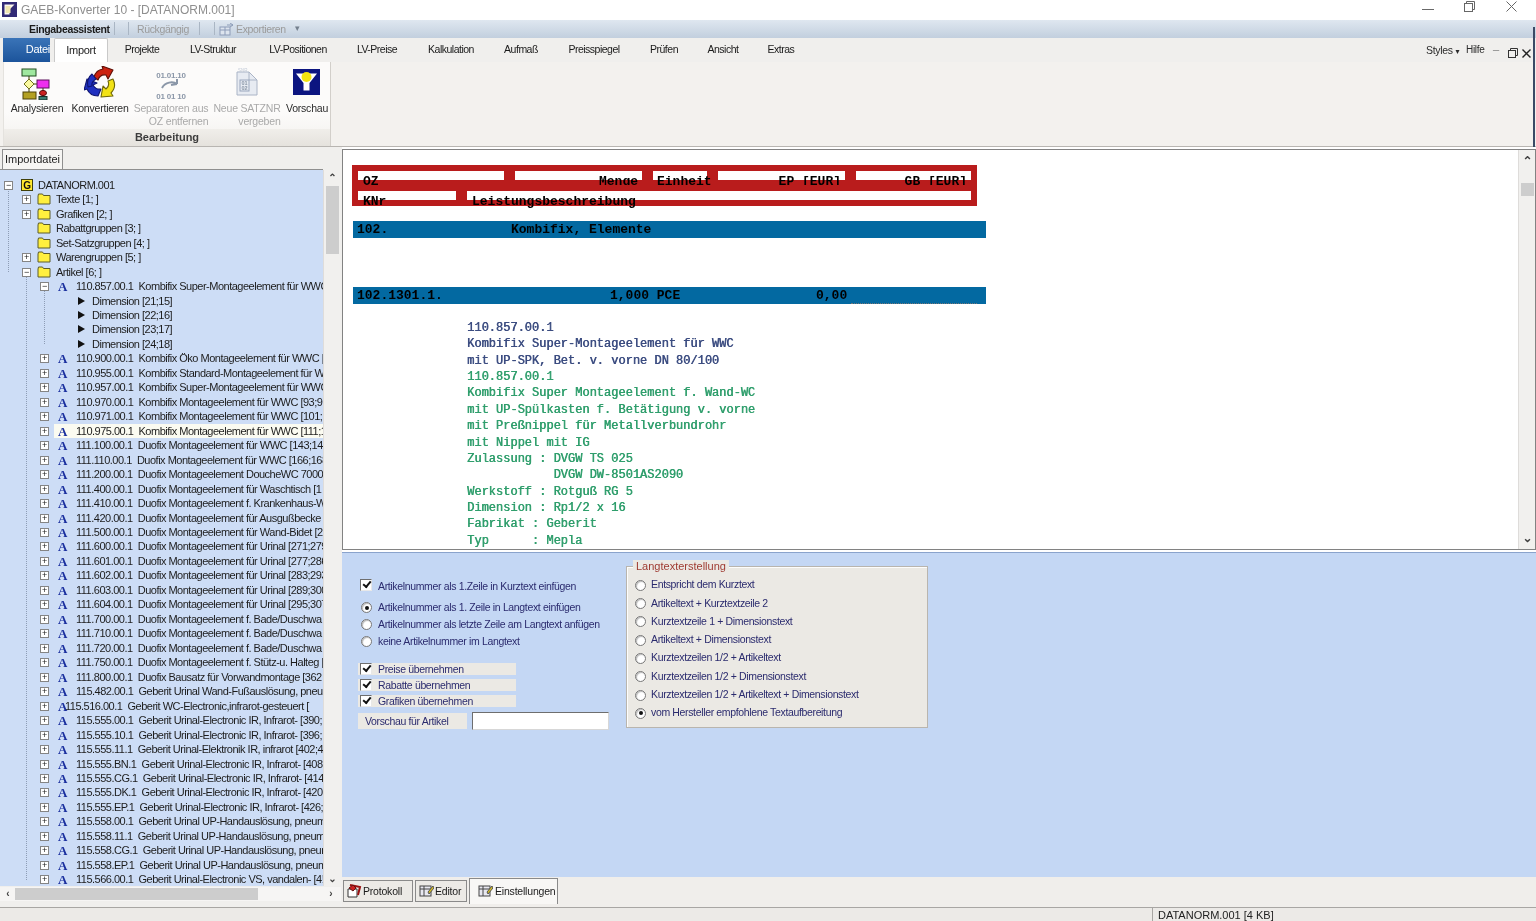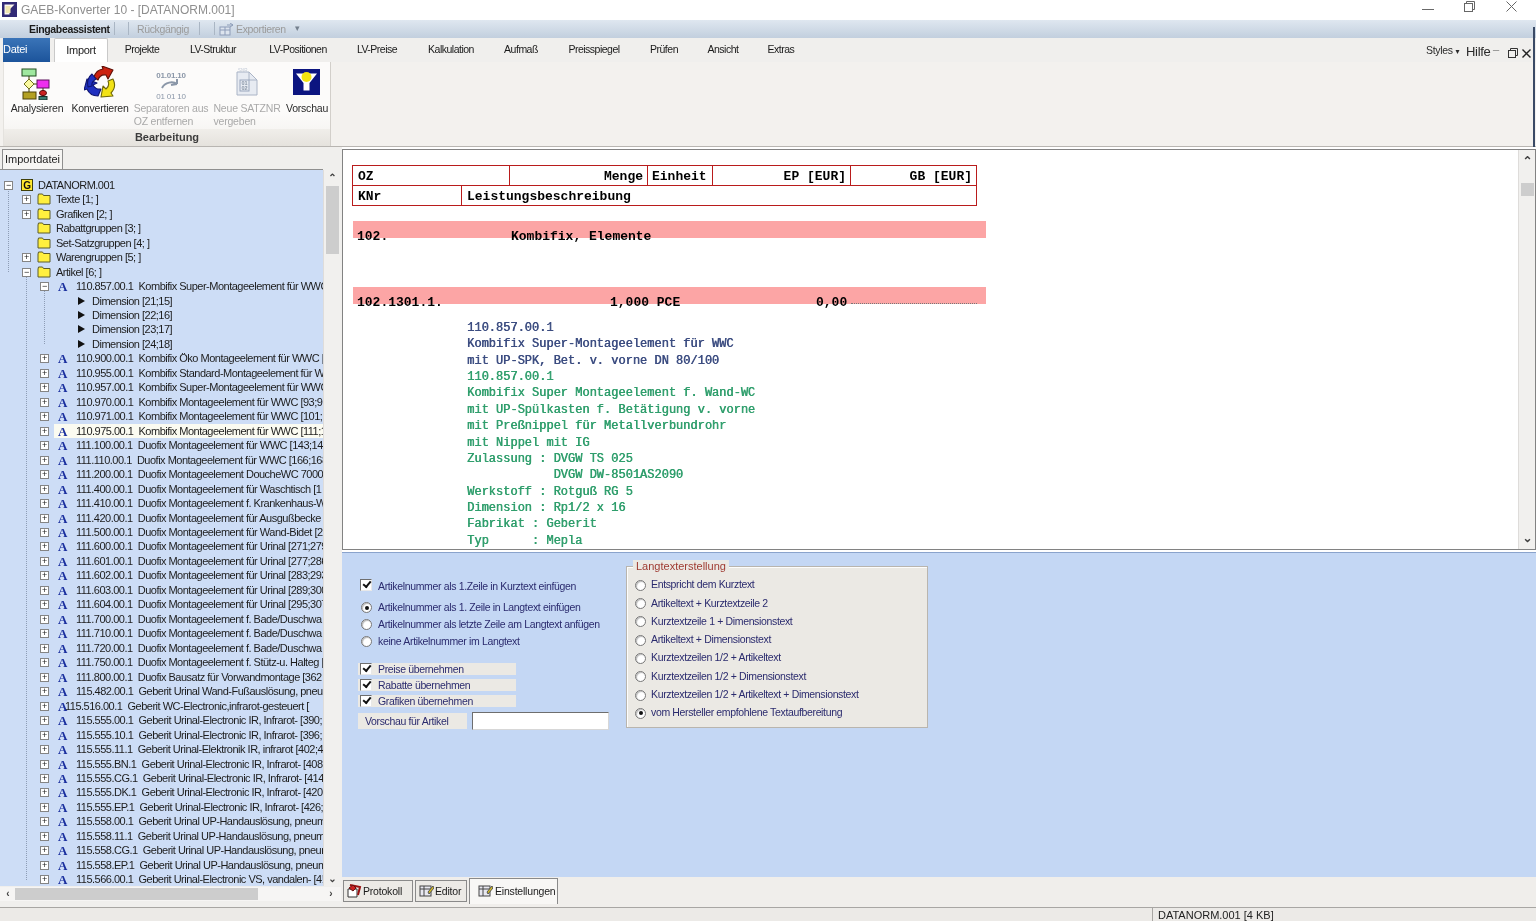--- a/index.html
+++ b/index.html
@@ -8,51 +8,51 @@
 
 .titlebar{position:absolute;left:0;top:0;width:1536px;height:28px;background:#fff}
 .apptitle{position:absolute;left:21px;top:3px;font-size:12px;color:#8f8f8f}
 .wbtn{position:absolute;top:4px;color:#555;font-size:12px}
 
 .qat{position:absolute;left:0;top:20px;width:1536px;height:18px;background:linear-gradient(#dfe7f0,#c2cfde)}
 .qat .sep{position:absolute;top:2px;width:1px;height:13px;background:#aab6c4}
 .qtxt{position:absolute;top:2px;font-size:12px}
 
 .tabrow{position:absolute;left:0;top:38px;width:1536px;height:24px;background:#f0efed}
-.datei{position:absolute;left:3px;top:0px;width:47px;height:24px;background:linear-gradient(#3a74b8,#1c549b);color:#fff;font-size:11px;letter-spacing:-0.3px;text-align:left;line-height:23px}
+.datei{position:absolute;left:3px;top:0px;width:47px;height:24px;background:linear-gradient(#3a74b8,#1c549b);color:#fff;font-size:11px;letter-spacing:-0.3px;text-align:right;line-height:23px}
 .import{position:absolute;left:54px;top:0px;width:54px;height:24px;background:#fff;border:1px solid #c9c9c9;border-bottom:none;border-radius:2px 2px 0 0;color:#1a1a1a;font-size:11px;letter-spacing:-0.3px;text-align:center;line-height:22px}
 .rtab{position:absolute;top:0;height:24px;line-height:23px;font-size:10.5px;letter-spacing:-0.5px;color:#1a1a1a;transform:translateX(-50%)}
 
 .ribbon{position:absolute;left:0;top:62px;width:1536px;height:85px;background:#f3f1ee;border-bottom:1px solid #b8b5b1}
 .rgroup{position:absolute;left:3px;top:0;width:328px;height:84px;background:linear-gradient(#fcfbfa 60%,#f2f0ed);border-right:1px solid #d2cfca;border-left:1px solid #e4e2de}
 .glabel{position:absolute;left:0;bottom:0;width:100%;height:17px;background:linear-gradient(#f0eeea,#e5e2dd);font-size:11px;color:#3c3c3c;text-align:center;line-height:16px;font-weight:bold}
-.rbtnlbl{position:absolute;font-size:10.5px;letter-spacing:-0.2px;color:#2b2b2b;text-align:left;transform:translateX(-50%);white-space:nowrap;line-height:12.5px}
+.rbtnlbl{position:absolute;font-size:10.5px;letter-spacing:-0.2px;color:#2b2b2b;text-align:right;transform:translateX(-50%);white-space:nowrap;line-height:12.5px}
 .rbtnlbl.dis{color:#a9a9a9}
 
 .lpanel{position:absolute;left:0;top:147px;width:342px;height:760px;background:#f0efed}
 .imptab{position:absolute;left:2px;top:2px;width:61px;height:20px;background:#f6f5f3;border:1px solid #8f8f8f;border-bottom:none;font-size:11px;color:#222;text-align:center;line-height:19px}
 .treewrap{position:absolute;left:0px;top:22px;width:323px;height:717px;background:#cdddf6;border-top:1px solid #8f8f8f;overflow:hidden}
 .trow{position:absolute;left:0;width:323px;height:14.47px;font-size:11px;letter-spacing:-0.5px;color:#1c1c1c}
 .trow .tt{position:absolute;top:1px;white-space:pre}
 .eb{position:absolute;top:3px;width:9px;height:9px;background:#fff;border:1px solid #848484;font-size:9px;line-height:7px;text-align:center;color:#222}
 .gi{position:absolute;left:21px;top:1px;width:12px;height:12px;background:#ffe92e;border:1px solid #40400a;color:#111;font-weight:bold;font-size:10px;text-align:center;line-height:11px}
 .fo{position:absolute;top:1px;width:14px;height:12px}
 .ai{position:absolute;left:58px;top:0px;font-family:"Liberation Serif",serif;font-weight:bold;font-size:13px;color:#1a2f9e}
 .tri{position:absolute;left:78px;top:3px;width:0;height:0;border-left:7px solid #111;border-top:4.5px solid transparent;border-bottom:4.5px solid transparent}
 .vd{position:absolute;width:1px;border-left:1px dotted #8d9cb5}
 
 .vscroll{position:absolute;width:17px;background:#f1f0ee;border-left:1px solid #dedcda}
 .hscroll{position:absolute;height:14px;background:#f6f5f4}
 .sbtn{position:absolute;color:#3f3f3f;font-size:10px;text-align:center;font-weight:bold}
 .thumb{position:absolute;background:#cdcdcd}
 
 .editor{position:absolute;left:342px;top:149px;width:1194px;height:401px;background:#fff;border:1px solid #828282;overflow:hidden}
-.cell{position:absolute;border:1px solid #b91c1c;font-family:"Liberation Mono",monospace;font-size:13px;font-weight:bold;color:#000;padding-top:3px}
+.cell{position:absolute;border:6px solid #b91c1c;font-family:"Liberation Mono",monospace;font-size:13px;font-weight:bold;color:#000;padding-top:3px}
 .mono{font-family:"Liberation Mono",monospace;font-size:13px;font-weight:bold;color:#000}
-.grow{position:absolute;left:10px;width:633px;height:17px;background:#fca5a5;padding:8px 0 0 4px}
+.grow{position:absolute;left:10px;width:633px;height:17px;background:#0369a1;padding:1px 0 0 4px}
 .ml{position:absolute;left:124px;font-family:"Liberation Mono",monospace;font-size:12px;white-space:pre;text-shadow:0.5px 0 0 currentColor}
 .ml.n{color:#3b4c80}
 .ml.g{color:#2f9e6c}
 
 .bluepanel{position:absolute;left:342px;top:552px;width:1194px;height:325px;background:#c4d7f4;border-top:1px solid #8aa3cc}
 .gbox{position:absolute;background:#ebe9e4;border:1px solid #b9b5ae;box-shadow:inset 1px 1px 0 #fdfdfc}
 .gtitle{position:absolute;top:-7px;background:#ebe9e4;color:#9e3a31;font-size:11px;padding:0 3px;line-height:13px}
 .plbl{position:absolute;font-size:10.5px;letter-spacing:-0.35px;color:#2b2b6e;white-space:nowrap}
 .cb{position:absolute;width:12px;height:12px;background:#fff;border-top:1px solid #6e6e6e;border-left:1px solid #6e6e6e;border-right:1px solid #e8e8e8;border-bottom:1px solid #e8e8e8}
 .cb:after{content:"";position:absolute;left:2px;top:1px;width:6px;height:3px;border-left:2px solid #111;border-bottom:2px solid #111;transform:rotate(-50deg)}
@@ -111,21 +111,21 @@
       <div class="rtab" style="left:213px">LV-Struktur</div>
       <div class="rtab" style="left:298px">LV-Positionen</div>
       <div class="rtab" style="left:377px">LV-Preise</div>
       <div class="rtab" style="left:451px">Kalkulation</div>
       <div class="rtab" style="left:521px">Aufmaß</div>
       <div class="rtab" style="left:594px">Preisspiegel</div>
       <div class="rtab" style="left:664px">Prüfen</div>
       <div class="rtab" style="left:723px">Ansicht</div>
       <div class="rtab" style="left:781px">Extras</div>
  <div class="abs" style="left:1426px;top:6px;font-size:10.5px;letter-spacing:-0.3px;color:#2b2b2b">Styles <span style="font-size:8px">▾</span></div>
- <div class="abs" style="left:1466px;top:6px;font-size:13px;letter-spacing:-0.3px;color:#2b2b2b">Hilfe</div>
+ <div class="abs" style="left:1466px;top:6px;font-size:10px;letter-spacing:-0.3px;color:#2b2b2b">Hilfe</div>
  <div class="abs" style="left:1493px;top:1px;font-size:11px;color:#2b2b2b;font-weight:bold">_</div>
  <div class="abs" style="left:1508px;top:6px"><svg width="10" height="10" viewBox="0 0 10 10">
           <rect x="0.5" y="2.5" width="7" height="7" fill="none" stroke="#333"></rect>
           <path d="M2.5 2.5 L2.5 0.5 L9.5 0.5 L9.5 7.5 L7.5 7.5" fill="none" stroke="#333"></path>
         </svg></div>
  <div class="abs" style="left:1522px;top:6px"><svg width="9" height="9" viewBox="0 0 9 9">
           <path d="M0.5 0.5 L8.5 8.5 M8.5 0.5 L0.5 8.5" stroke="#222" stroke-width="1.4"></path>
         </svg></div>
 </div>
 
@@ -153,21 +153,21 @@
     <path d="M14 30 Q6 30 3 23 L0 24 L3 13 L13 17 L9 19 Q12 24 17 23 Z" fill="#2030c0" stroke="#101670"></path>
     <path d="M4 21 Q2 13 8 8 L12 13 Q7 16 8 20 Z" fill="#2030c0" stroke="#101670"></path>
    </g>
   </svg>
   <div class="rbtnlbl" style="left:96px;top:40px">Konvertieren</div>
 
   <div class="rbtnlbl dis" style="left:167px;top:8px;font-size:8px;font-weight:bold;color:#8b97a8">01.01.10</div>
   <svg class="abs" style="left:156px;top:17px" width="22" height="12" viewBox="0 0 22 12">
           <path d="M2 9 C5 3 13 2 17 5 M17 5 L17 0 M17 5 L11 6" fill="none" stroke="#8b97a8" stroke-width="2"></path>
         </svg>
-  <div class="rbtnlbl dis" style="left:167px;top:29px;font-size:8px;font-weight:normal;color:#8b97a8">01 01 10</div>
+  <div class="rbtnlbl dis" style="left:167px;top:29px;font-size:8px;font-weight:bold;color:#8b97a8">01 01 10</div>
   <div class="rbtnlbl dis" style="left:167px;top:40px">Separatoren aus<br>OZ entfernen</div>
 
   <svg class="abs" style="left:231px;top:6px" width="24" height="28" viewBox="0 0 24 28">
    <path d="M2 4 L14 4 L22 12 L22 27 L2 27 Z" fill="#e7ebf2" stroke="#aab4c6"></path>
    <path d="M14 4 L14 12 L22 12" fill="none" stroke="#aab4c6"></path>
    <rect x="5" y="12" width="9" height="11" fill="none" stroke="#99a6bc"></rect>
    <text x="6.5" y="16.5" font-size="5.5" font-weight="bold" fill="#8b97a8" font-family="Liberation Sans">01</text>
    <text x="6.5" y="22" font-size="5.5" font-weight="bold" fill="#8b97a8" font-family="Liberation Sans">02</text>
    <text x="3" y="3.5" font-size="4.5" fill="#c3cbd8" font-family="Liberation Sans">SNR</text>
   </svg>

